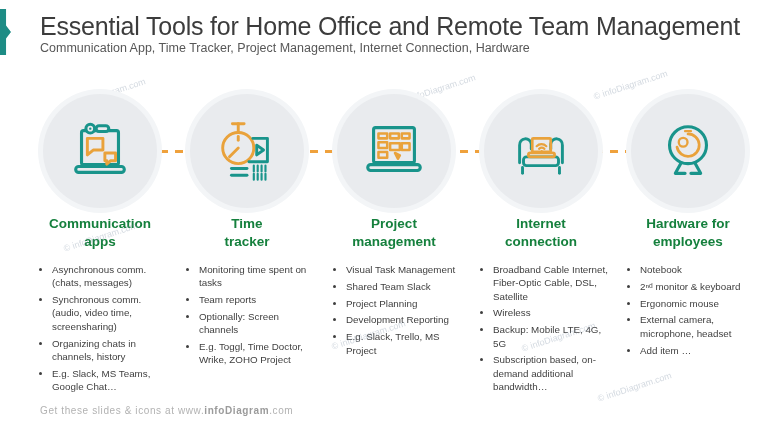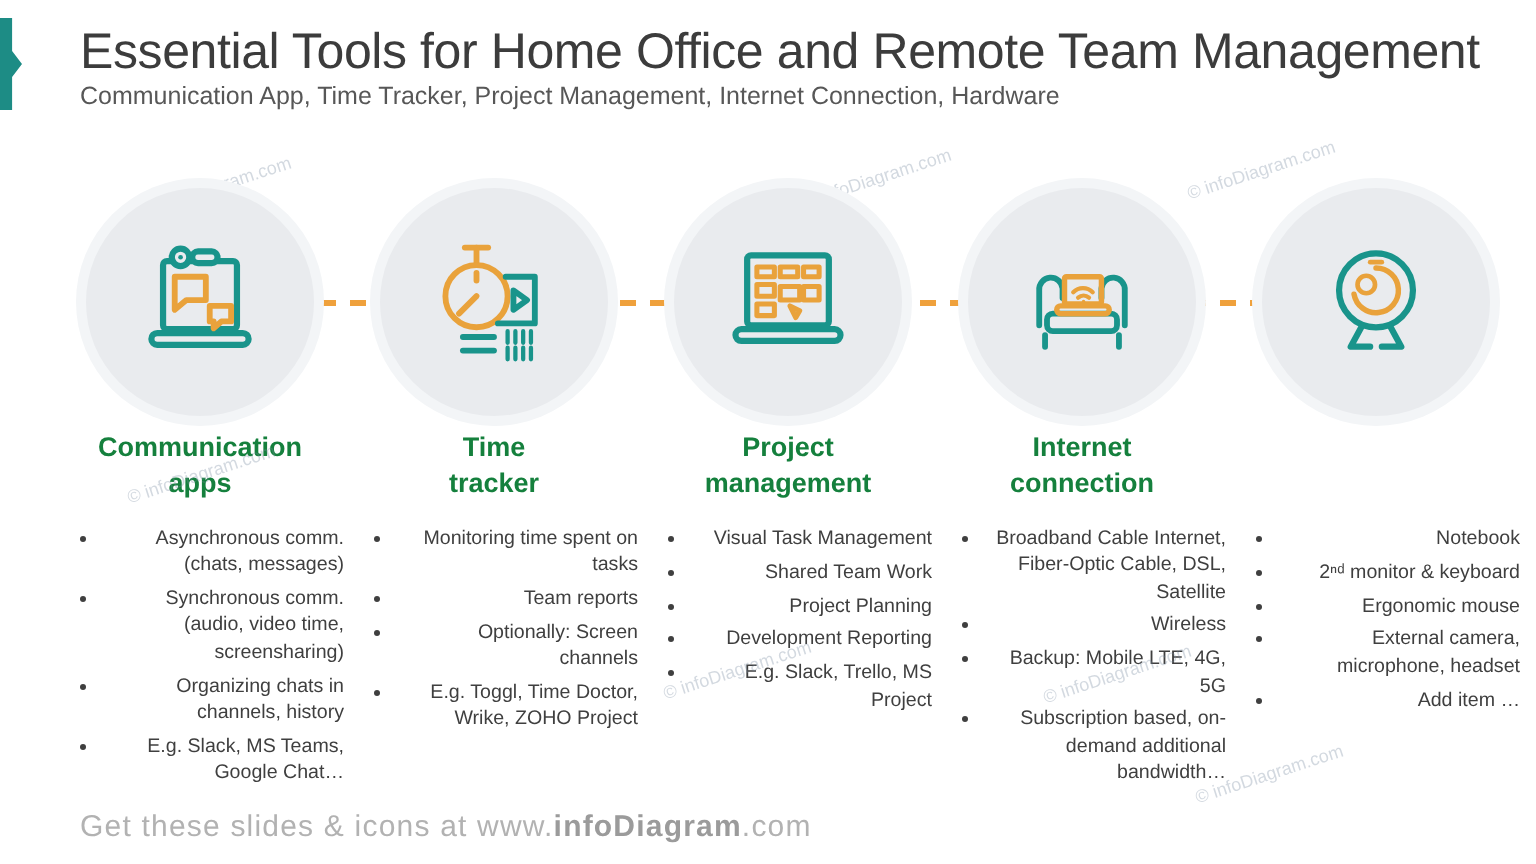--- a/index.html
+++ b/index.html
@@ -16,25 +16,25 @@
              background:repeating-linear-gradient(90deg,#EFA13C 0 8px,transparent 8px 15px);border-radius:2px;}
   .circle{position:absolute;top:94px;width:114px;height:114px;border-radius:50%;
           background:#E9EBEE;box-shadow:0 0 0 5px #F3F5F7;z-index:1;
           display:flex;align-items:center;justify-content:center;}
   .p1{left:43px}.p2{left:190px}.p3{left:337px}.p4{left:484px}.p5{left:631px}
   
   .hd{position:absolute;top:215px;width:140px;text-align:center;color:#15803d;
       font-weight:700;font-size:13.5px;line-height:1.3;white-space:pre-line;}
   .h1x{left:30px}.h2x{left:177px}.h3x{left:324px}.h4x{left:471px}.h5x{left:618px}
   .bullets{position:absolute;top:263px;width:120px;margin:0;padding:0 0 0 14px;
-           font-size:9.8px;line-height:1.36;color:#3F3F3F;text-align:right;}
+           font-size:9.8px;line-height:1.36;color:#3F3F3F;text-align:left;}
   .bullets li{margin-bottom:3.5px;}
   .b1x{left:38px}.b2x{left:185px}.b3x{left:332px}.b4x{left:479px}.b5x{left:626px}
   
-  .footer{position:absolute;left:40px;top:405px;font-size:15px;color:#B2B2B2;letter-spacing:.6px;}
+  .footer{position:absolute;left:40px;top:405px;font-size:10px;color:#B2B2B2;letter-spacing:.6px;}
   .brand{font-weight:700;color:#9B9B9B;}
   
   .wm{position:absolute;font-size:9px;color:rgba(120,140,160,.33);transform:rotate(-18deg);
       white-space:nowrap;pointer-events:none;}
   svg{display:block;}
 </style>
 </head>
 <body>
 
 <div class="slide">
@@ -137,36 +137,38 @@
   </div>
 
   <div class="hd h1x">Communication
 apps</div>
   <div class="hd h2x">Time
 tracker</div>
   <div class="hd h3x">Project
 management</div>
   <div class="hd h4x">Internet
 connection</div>
+  <div class="hd h5x">Hardware for
+employees</div>
 
   <ul class="bullets b1x">
       <li>Asynchronous comm. (chats, messages)</li>
       <li>Synchronous comm. (audio, video time, screensharing)</li>
       <li>Organizing chats in channels, history</li>
       <li>E.g. Slack, MS Teams, Google Chat…</li>
     </ul>
   <ul class="bullets b2x">
       <li>Monitoring time spent on tasks</li>
       <li>Team reports</li>
       <li>Optionally: Screen channels</li>
       <li>E.g. Toggl, Time Doctor, Wrike, ZOHO Project</li>
     </ul>
   <ul class="bullets b3x">
       <li>Visual Task Management</li>
-      <li>Shared Team Work</li>
+      <li>Shared Team Slack</li>
       <li>Project Planning</li>
       <li>Development Reporting</li>
       <li>E.g. Slack, Trello, MS Project</li>
     </ul>
   <ul class="bullets b4x">
       <li>Broadband Cable Internet, Fiber-Optic Cable, DSL, Satellite</li>
       <li>Wireless</li>
       <li>Backup: Mobile LTE, 4G, 5G</li>
       <li>Subscription based, on-demand additional bandwidth…</li>
     </ul>

